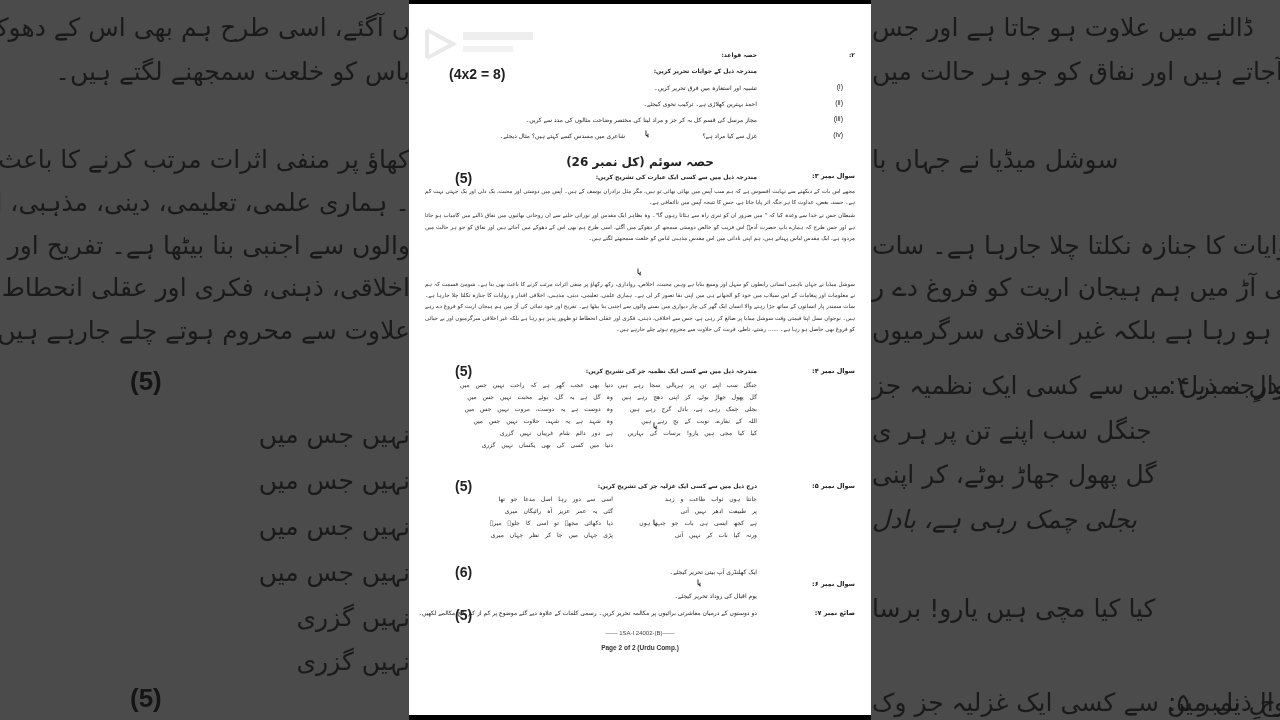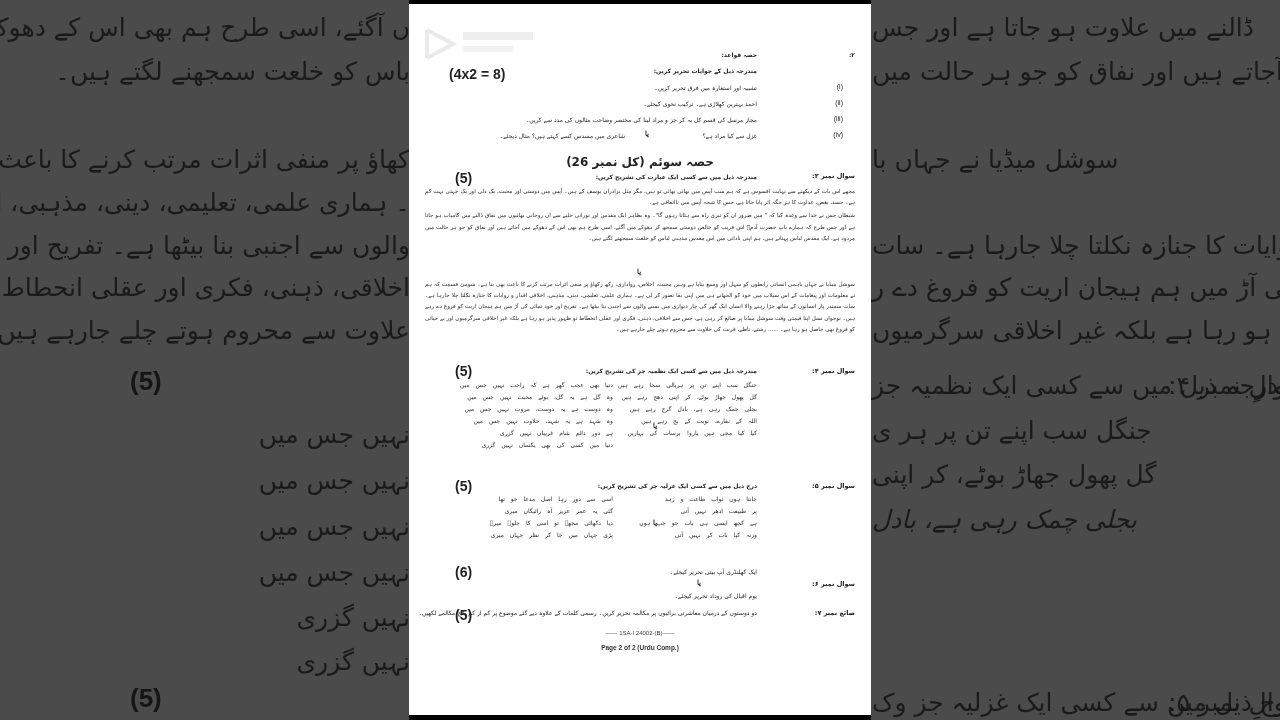--- a/index.html
+++ b/index.html
@@ -77,20 +77,21 @@
     <div class="bg-text" style="top: 8px; left: 872px;">ڈالنے میں علاوت ہو جاتا ہے اور جس</div>
     <div class="bg-text" style="top: 52px; left: 872px;">آجاتے ہیں اور نفاق کو جو ہر حالت میں</div>
     <div class="bg-text" style="top: 140px; left: 872px;">سوشل میڈیا نے جہاں با</div>
     <div class="bg-text" style="top: 226px; left: 872px;">روایات کا جنازہ نکلتا چلا جارہا ہے۔ سات</div>
     <div class="bg-text" style="top: 268px; left: 872px;">کی آڑ میں ہم ہیجان اریت کو فروغ دے ر</div>
     <div class="bg-text" style="top: 311px; left: 872px;">ہو رہا ہے بلکہ غیر اخلاقی سرگرمیوں</div>
     <div class="bg-text" style="top: 366px; left: 872px;">مندرجہ ذیل میں سے کسی ایک نظمیہ جز</div>
     <div class="bg-text" style="top: 411px; left: 872px;">جنگل سب اپنے تن پر ہر ی</div>
     <div class="bg-text" style="top: 455px; left: 872px;">گل پھول جھاڑ بوٹے، کر اپنی</div>
     <div class="bg-text" style="top: 500px; left: 872px; font-style: italic;">بجلی چمک رہی ہے، بادل</div>
+    <div class="bg-text" style="top: 589px; left: 872px;">کیا کیا مچی ہیں یارو! برسا</div>
     <div class="bg-text" style="top: 683px; left: 872px;">درج ذیل میں سے کسی ایک غزلیہ جز وک</div>
     <div class="bg-text" style="top: 366px; left: 1168px;">سوالِ نمبر ۴:</div>
     <div class="bg-text" style="top: 683px; left: 1168px;">سوالِ نمبر ۵:</div>
   </div>
 
 <div class="top-bar"></div>
 <div class="page">
 
   <svg class="watermark" viewBox="0 0 120 40">
     <path d="M4 8 L30 22 L4 36 M4 8 L4 36" stroke="#555" stroke-width="4" fill="none"></path>

